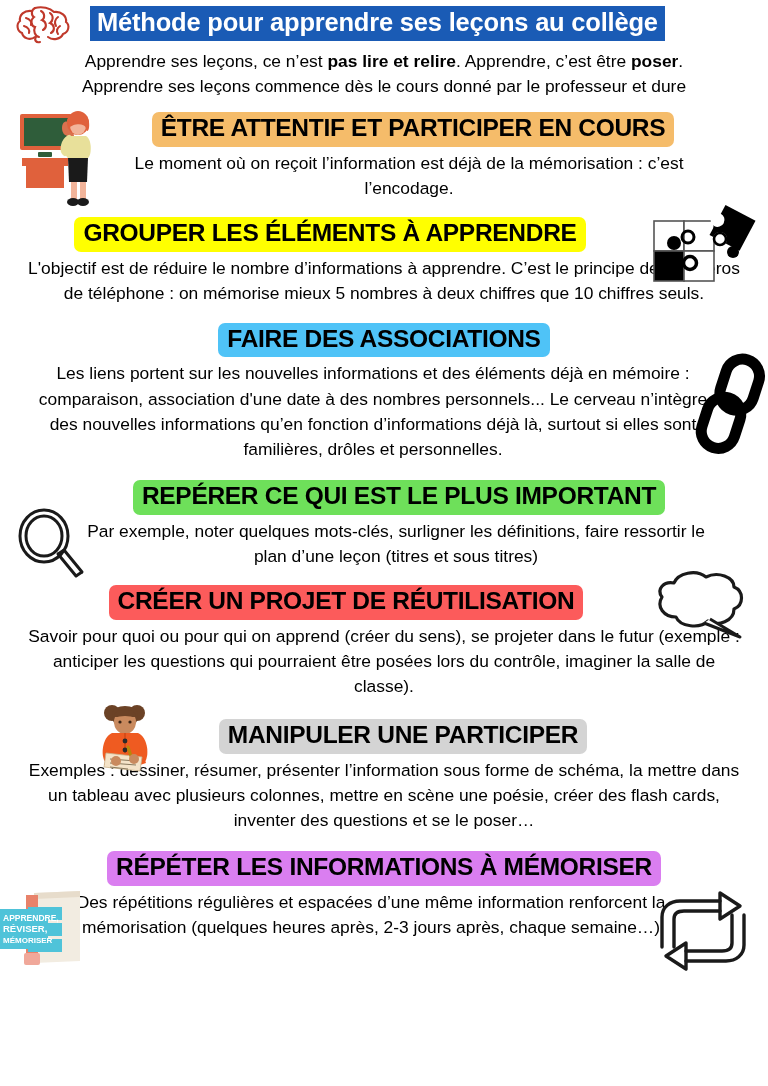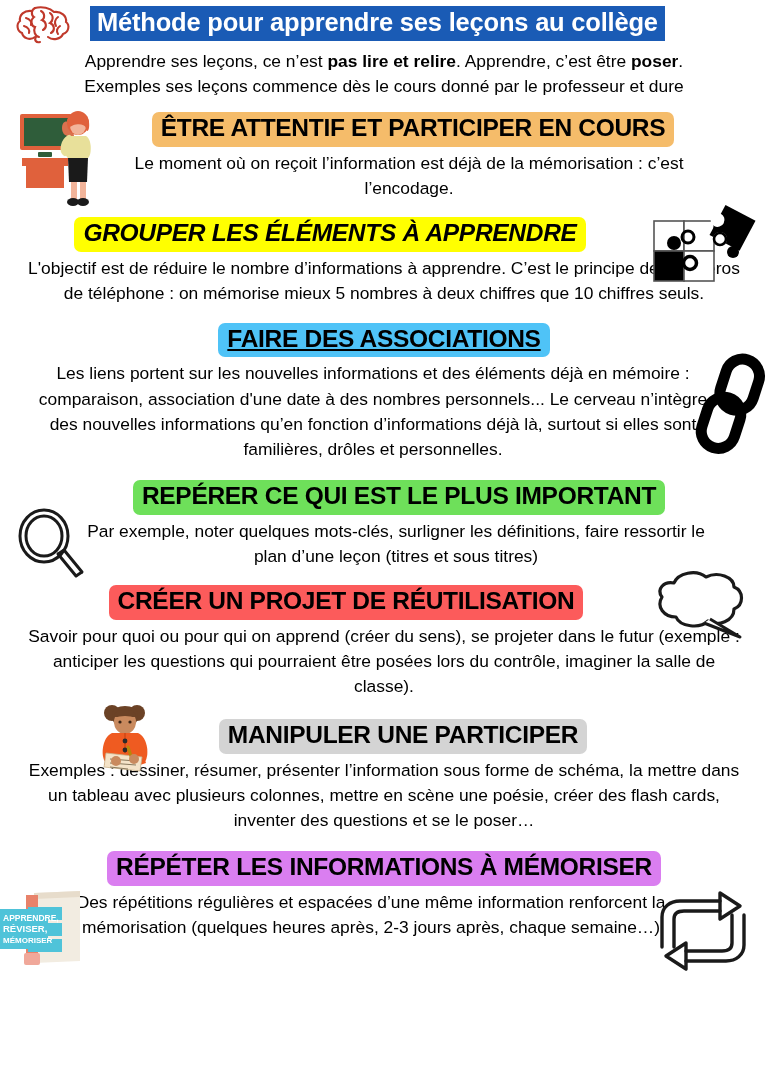--- a/index.html
+++ b/index.html
@@ -80,21 +80,21 @@
   }
 
   .deco { position: absolute; }
 
   
   #sec-attentif      { margin-top: 14px; }
   #sec-attentif .heading-line { padding-left: 58px; }
   #sec-attentif .body-text { margin-left: 110px; margin-right: 60px; }
 
   #sec-grouper       { margin-top: 16px; }
-  #sec-grouper .heading-line { padding-right: 108px; font-style: italic; }
+  #sec-grouper .heading-line { padding-right: 108px; }
 
   #sec-associations  { margin-top: 16px; }
   #sec-associations .body-text { margin-left: 36px; margin-right: 58px; }
 
   #sec-reperer       { margin-top: 18px; }
   #sec-reperer .heading-line { padding-left: 30px; }
   #sec-reperer .body-text { margin-left: 70px; margin-right: 46px; }
 
   #sec-projet        { margin-top: 16px; }
   #sec-projet .heading-line { padding-right: 76px; }
@@ -135,21 +135,21 @@
         <path d="M46 22 C43 24 42 27 44 30"></path>
         <path d="M22 33 C20 36 22 39 26 38"></path>
       </g>
     </svg>
   </span>
   <div class="title-banner">Méthode pour apprendre ses leçons au collège</div>
 </div>
 
 <div class="intro">
   <span><span>Apprendre ses leçons, ce n’est </span><b>pas lire et relire</b><span>. Apprendre, c’est être </span><b>poser</b><span>.</span></span><br>
-  <span>Exemples ses leçons commence dès le cours donné par le professeur et dure</span><br>
+  <span>Apprendre ses leçons commence dès le cours donné par le professeur et dure</span><br>
 </div>
 
 <div class="section" id="sec-attentif">
   <span class="deco deco-teacher">
     <svg viewBox="0 0 82 102" width="82" height="102">
       <rect x="4" y="8" width="52" height="36" rx="2" fill="#e0613c"></rect>
       <rect x="8" y="12" width="44" height="28" fill="#2f5d3a"></rect>
       <rect x="6" y="52" width="46" height="8" fill="#e0613c"></rect>
       <rect x="10" y="60" width="38" height="22" fill="#e0613c"></rect>
       <rect x="22" y="46" width="14" height="5" rx="1" fill="#2f5d3a"></rect>
@@ -203,21 +203,21 @@
 <div class="section" id="sec-associations">
   <span class="deco deco-chain">
     <svg viewBox="0 0 70 112" width="70" height="112">
       <g transform="rotate(18 35 56)" fill="none" stroke="#000000" stroke-width="11">
         <rect x="20" y="8" width="34" height="52" rx="17"></rect>
         <rect x="14" y="50" width="34" height="52" rx="17"></rect>
       </g>
     </svg>
   </span>
   <div class="heading-line">
-    <span class="heading" style="background:#4fc3f7;text-decoration:underline;">FAIRE DES ASSOCIATIONS</span>
+    <span class="heading" style="background:#4fc3f7;">FAIRE DES ASSOCIATIONS</span>
   </div>
   <div class="body-text">Les liens portent sur les nouvelles informations et des éléments déjà en mémoire : comparaison, association d'une date à des nombres personnels... Le cerveau n’intègre des nouvelles informations qu’en fonction d’informations déjà là, surtout si elles sont familières, drôles et personnelles.</div>
 </div>
 
 <div class="section" id="sec-reperer">
   <span class="deco deco-magnifier">
     <svg viewBox="0 0 78 78" width="78" height="78">
       <ellipse cx="32" cy="30" rx="24" ry="26" fill="none" stroke="#1a1a1a" stroke-width="3"></ellipse>
       <ellipse cx="32" cy="30" rx="18" ry="20" fill="none" stroke="#1a1a1a" stroke-width="3"></ellipse>
       <path d="M46 48 L64 70" stroke="#1a1a1a" stroke-width="3" fill="none" stroke-linecap="round"></path>

